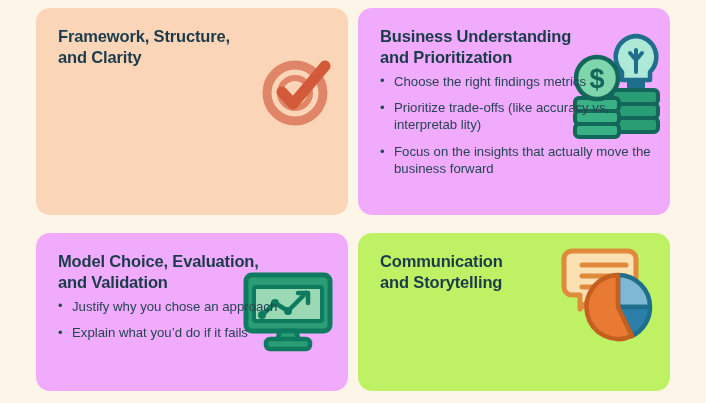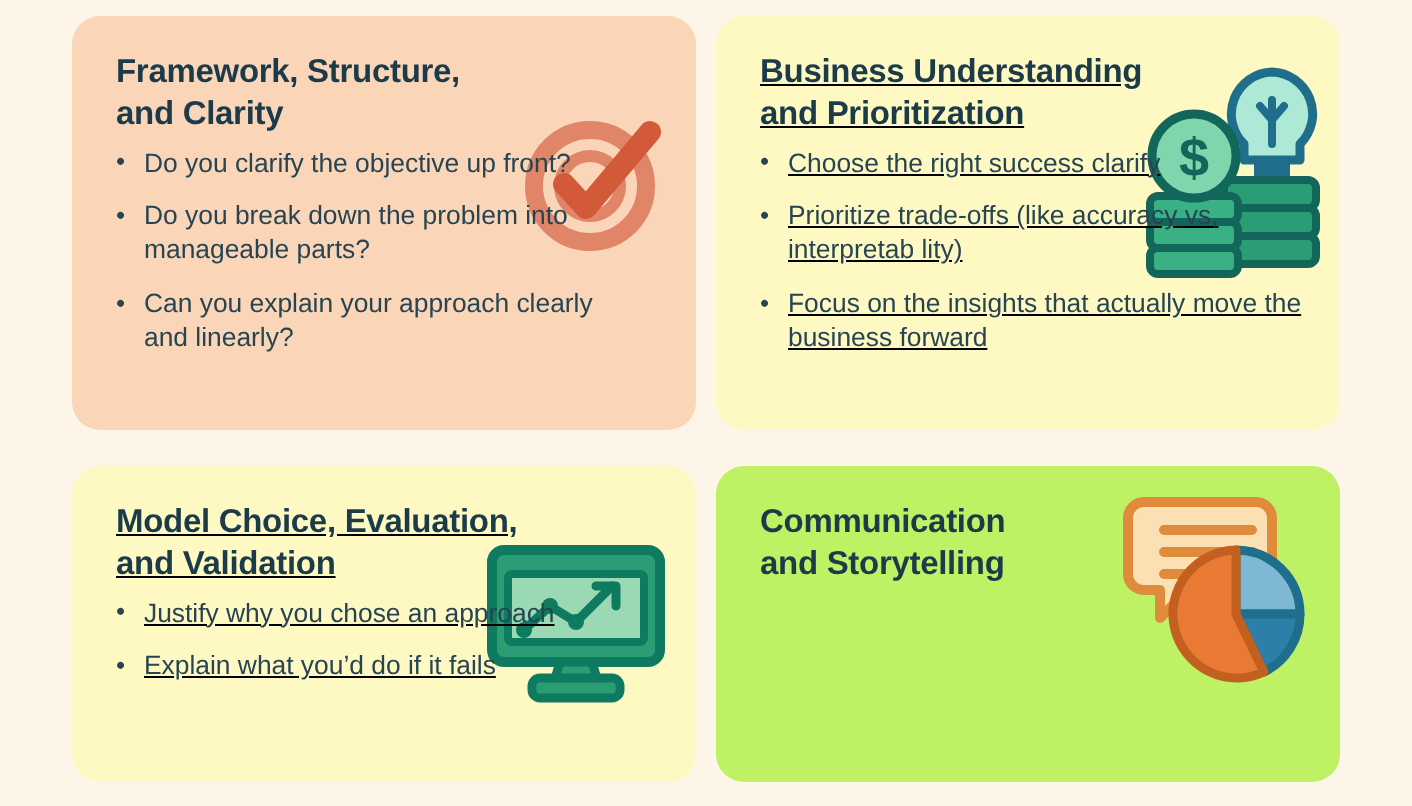--- a/index.html
+++ b/index.html
@@ -30,21 +30,21 @@
   }
 
   .card {
     border-radius: 14px;
     position: relative;
     overflow: hidden;
     padding: 18px 16px 10px 22px;
   }
 
   .card.peach  { background: #FAD5B8; }
-  .card.mint   { background: #fef9c3; text-decoration: underline; }
+  .card.mint   { background: #f0abfc; }
   .card.cream  { background: #bef264; }
 
   .card-title {
     font-size: 16.5px;
     font-weight: bold;
     line-height: 1.26;
     color: #1B3B4B;
     letter-spacing: -0.15px;
     white-space: pre-line;
     position: relative;
@@ -99,37 +99,32 @@
   }
 </style>
 </head>
 <body>
 
 <div id="grid">
 
   <div class="card peach">
     <div class="card-title">Framework, Structure,
 and Clarity</div>
-    <ul class="bullets">
-      <li>Do you clarify the objective up front?</li>
-      <li>Do you break down the problem into manageable parts?</li>
-      <li>Can you explain your approach clearly and linearly?</li>
-    </ul>
     <svg class="card-icon" id="icon-target" viewBox="0 0 72 72">
       <circle cx="33" cy="39" r="28" fill="none" stroke="#E08567" stroke-width="9"></circle>
       <circle cx="33" cy="39" r="15" fill="none" stroke="#E08567" stroke-width="6"></circle>
       <path d="M20 38 L31 50 L63 12" fill="none" stroke="#D25A38" stroke-width="11" stroke-linecap="round" stroke-linejoin="round"></path>
     </svg>
   </div>
 
   <div class="card mint">
     <div class="card-title">Business Understanding
 and Prioritization</div>
     <ul class="bullets">
-      <li>Choose the right success clarify</li>
+      <li>Choose the right findings metrics</li>
       <li>Prioritize trade-offs (like accuracy vs, interpretab lity)</li>
       <li class="wide">Focus on the insights that actually move the business forward</li>
     </ul>
     <svg class="card-icon" id="icon-bulb" viewBox="0 0 90 112">
 
       <path d="M64 6 a21 21 0 0 1 14 36 v8 h-28 v-8 A21 21 0 0 1 64 6 z" fill="#AEE9D8" stroke="#1F6E8C" stroke-width="4.5" stroke-linejoin="round"></path>
 
       <path d="M64 20 v22 M64 30 l-6 -7 M64 30 l6 -7" fill="none" stroke="#1F6E8C" stroke-width="4" stroke-linecap="round"></path>
 
       <rect x="55" y="48" width="18" height="12" rx="2.5" fill="#1F6E8C"></rect>

